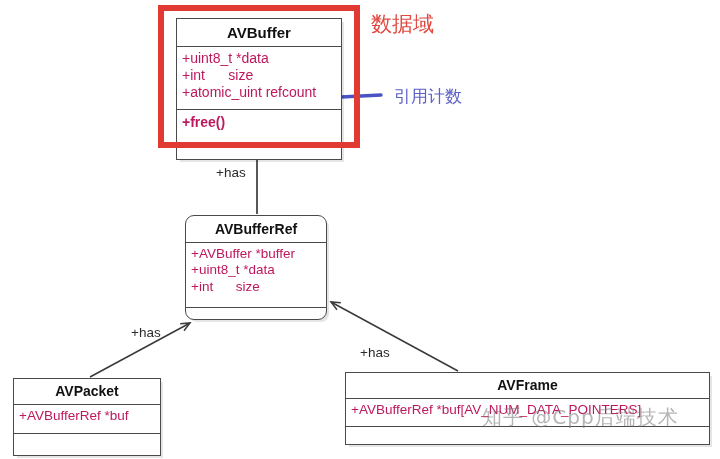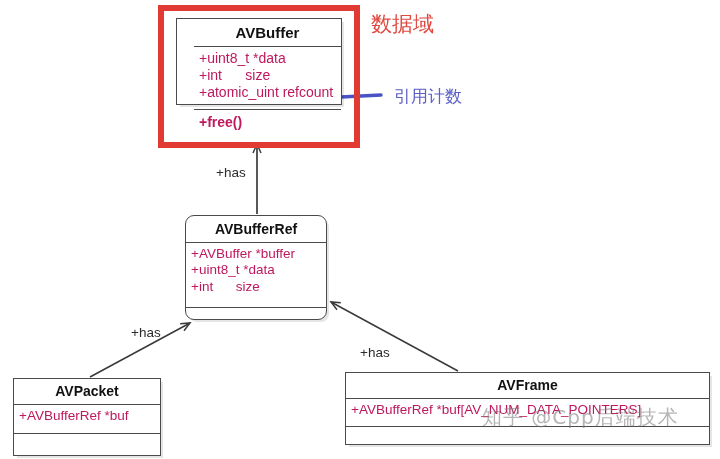--- a/index.html
+++ b/index.html
@@ -51,21 +51,21 @@
   }
   .uml .compartment:last-child { border-bottom: none; }
   .uml .attr {
     white-space: pre;
     line-height: 1.22;
     color: #be185d;
   }
 
   
   #box-avbuffer {
-    left: 176px; top: 18px; width: 166px; height: 87px; padding-left: 17px;
+    left: 176px; top: 18px; width: 166px; height: 142px;
   }
   #box-avbuffer .cname { font-size: 15px; line-height: 27px; height: 28px; }
   #box-avbuffer .attrs { height: 63px; font-size: 14px; padding-top: 3px; }
   #box-avbuffer .ops { height: 31px; font-size: 14px; padding-top: 4px; font-weight: bold; }
 
   
   #box-avbufferref {
     left: 185px; top: 215px; width: 142px; height: 105px; border-radius: 9px;
   }
   #box-avbufferref .cname { font-size: 14px; line-height: 26px; height: 27px; }

